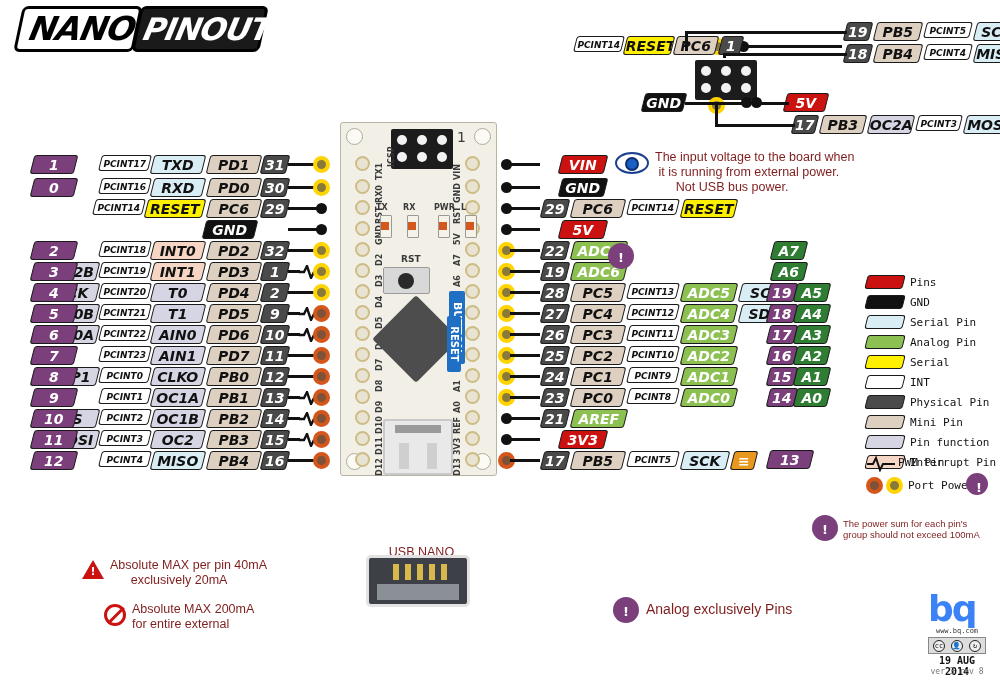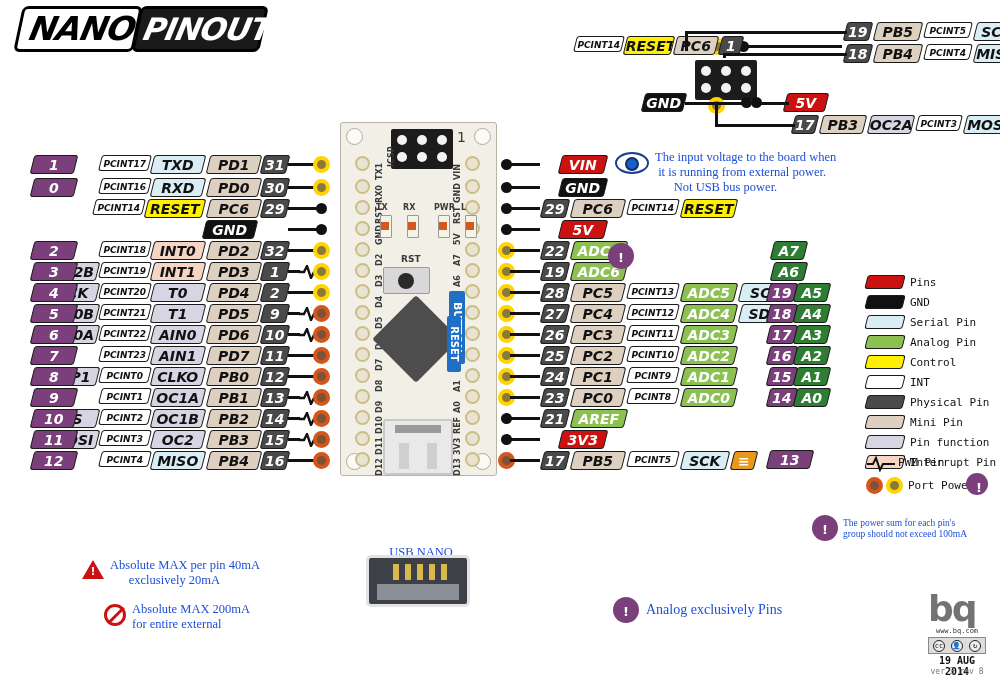--- a/index.html
+++ b/index.html
@@ -101,29 +101,29 @@
              color:#fff;text-align:center;}
   .noent{position:absolute;width:22px;height:22px;border-radius:50%;
          border:3px solid #cc1111;box-sizing:border-box;}
   .noent:after{content:"";position:absolute;left:-2px;top:7px;width:22px;height:3px;
                background:#cc1111;transform:rotate(-45deg);}
   .eye{position:absolute;width:34px;height:22px;border-radius:50%;background:#fff;
        border:2px solid #1a3f8f;box-sizing:border-box;}
   .eye:after{content:"";position:absolute;left:8px;top:3px;width:14px;height:14px;
              border-radius:50%;background:#1a5fc4;border:2px solid #0d2f6f;box-sizing:border-box;}
 
-  .note{position:absolute;font-family:Liberation Serif, serif;font-size:12.5px;
-        color:#1d4ed8;line-height:15px;white-space:pre;}
+  .note{position:absolute;font-family:Liberation Sans, sans-serif;font-size:12.5px;
+        color:#7f1d1d;line-height:15px;white-space:pre;}
   .noteC{text-align:center;}
 
   
   #bq{left:926px;top:592px;width:62px;height:88px;}
   #bqmark{position:absolute;left:2px;top:0;width:58px;height:34px;
           font-family:"DejaVu Sans",sans-serif;font-weight:bold;font-size:36px;
-          line-height:34px;color:#737373;letter-spacing:-2px;}
+          line-height:34px;color:#3b82f6;letter-spacing:-2px;}
   #bqurl{position:absolute;left:2px;top:35px;width:58px;font-size:7px;text-align:center;color:#333;}
   #cc{position:absolute;left:2px;top:45px;width:58px;height:17px;background:#ddd;
       border:1px solid #888;box-sizing:border-box;}
   .ccc{position:absolute;top:2px;width:12px;height:12px;border-radius:50%;
        border:1.5px solid #222;box-sizing:border-box;font-size:7px;text-align:center;
        line-height:10px;color:#111;background:#eee;}
   #bqdate{position:absolute;left:0;top:63px;width:62px;font-size:10px;text-align:center;
           color:#111;font-weight:bold;}
   #bqver{position:absolute;left:0;top:75px;width:62px;font-size:8px;text-align:center;color:#777;}
 
@@ -873,21 +873,21 @@
 <div id="legend-list">
     <div class="lgbox" style="left: 866px; top: 275px; background: rgb(204, 17, 17); position: absolute;"></div>
     <div class="lgtxt" style="left: 910px; top: 276px;">Pins</div>
     <div class="lgbox" style="left: 866px; top: 295px; background: rgb(17, 17, 17); position: absolute;"></div>
     <div class="lgtxt" style="left: 910px; top: 296px;">GND</div>
     <div class="lgbox" style="left: 866px; top: 315px; background: rgb(217, 237, 245); position: absolute;"></div>
     <div class="lgtxt" style="left: 910px; top: 316px; text-align: right;">Serial Pin</div>
     <div class="lgbox" style="left: 866px; top: 335px; background: rgb(140, 193, 82); position: absolute;"></div>
     <div class="lgtxt" style="left: 910px; top: 336px;">Analog Pin</div>
     <div class="lgbox" style="left: 866px; top: 355px; background: rgb(255, 240, 0); position: absolute;"></div>
-    <div class="lgtxt" style="left: 910px; top: 356px;">Control</div>
+    <div class="lgtxt" style="left: 910px; top: 356px;">Serial</div>
     <div class="lgbox" style="left: 866px; top: 375px; background: rgb(255, 255, 255); position: absolute;"></div>
     <div class="lgtxt" style="left: 910px; top: 376px;">INT</div>
     <div class="lgbox" style="left: 866px; top: 395px; background: rgb(74, 74, 74); position: absolute;"></div>
     <div class="lgtxt" style="left: 910px; top: 396px;">Physical Pin</div>
     <div class="lgbox" style="left: 866px; top: 415px; background: rgb(222, 208, 192); position: absolute;"></div>
     <div class="lgtxt" style="left: 910px; top: 416px;">Mini Pin</div>
     <div class="lgbox" style="left: 866px; top: 435px; background: rgb(214, 213, 228); position: absolute;"></div>
     <div class="lgtxt" style="left: 910px; top: 436px;">Pin function</div>
     <div class="lgbox" style="left: 866px; top: 455px; background: rgb(246, 213, 196); position: absolute;"></div>
     <div class="lgtxt" style="left: 910px; top: 456px;">Interrupt Pin</div>

